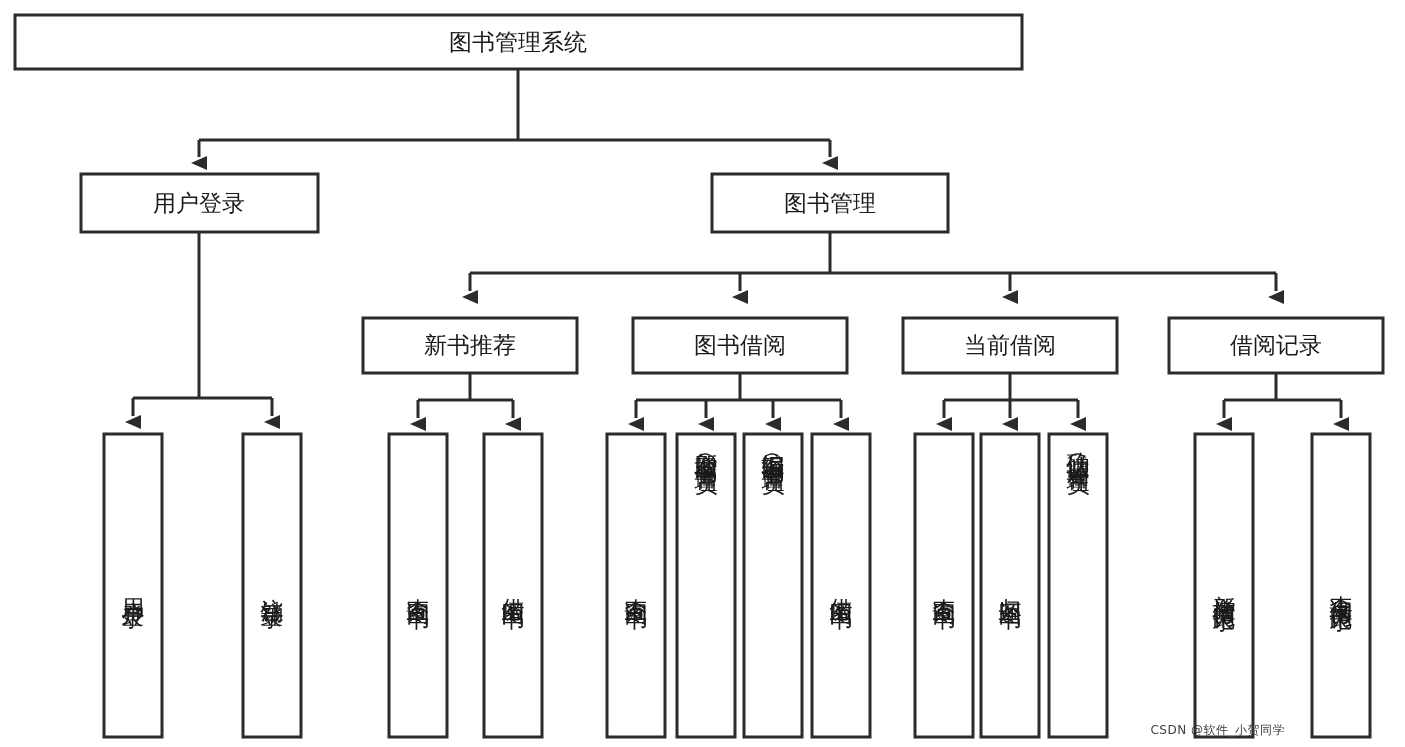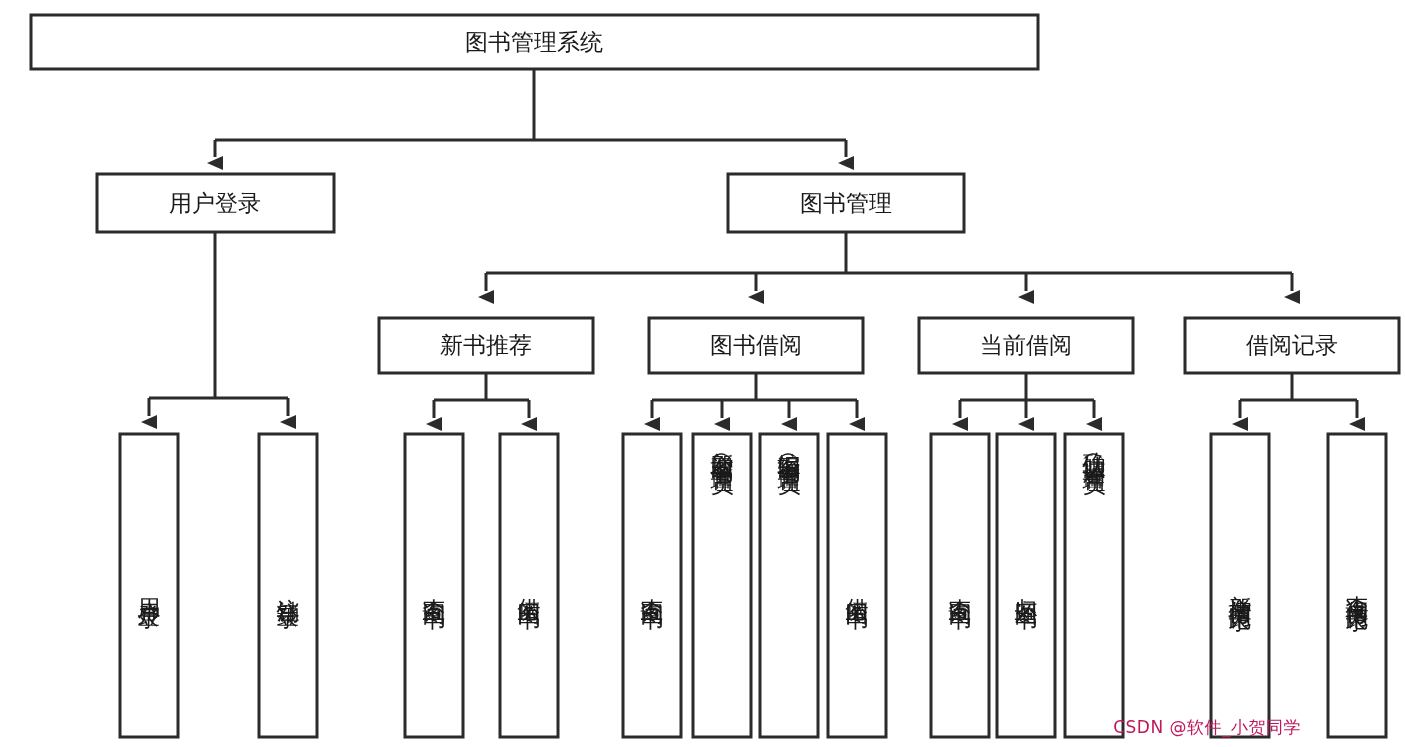--- a/index.html
+++ b/index.html
@@ -11,21 +11,20 @@
     width: 1405px;
     height: 747px;
     overflow: hidden;
     font-family: "DejaVu Sans", "Liberation Sans", sans-serif;
   }
   #diagram-root {
     position: relative;
     width: 1293px;
     height: 747px;
     background: #ffffff;
-    margin-left: 16px;
   }
   svg.flow {
     position: absolute;
     left: 0;
     top: 0;
     width: 1405px;
     height: 747px;
   }
   .node-box {
     fill: #ffffff;
@@ -65,22 +64,22 @@
     line-height: 1.0;
     letter-spacing: 3px;
     color: #1a1a1a;
     white-space: nowrap;
   }
   .watermark {
     position: absolute;
     right: 8px;
     bottom: 8px;
     font-family: "DejaVu Sans", "Liberation Sans", sans-serif;
-    font-size: 17px;
-    color: #be185d;
+    font-size: 12px;
+    color: #404040;
     white-space: nowrap;
     letter-spacing: 0.5px;
     text-align: center;
   }
 </style>
 </head>
 <body>
 
 <div id="diagram-root">
 

